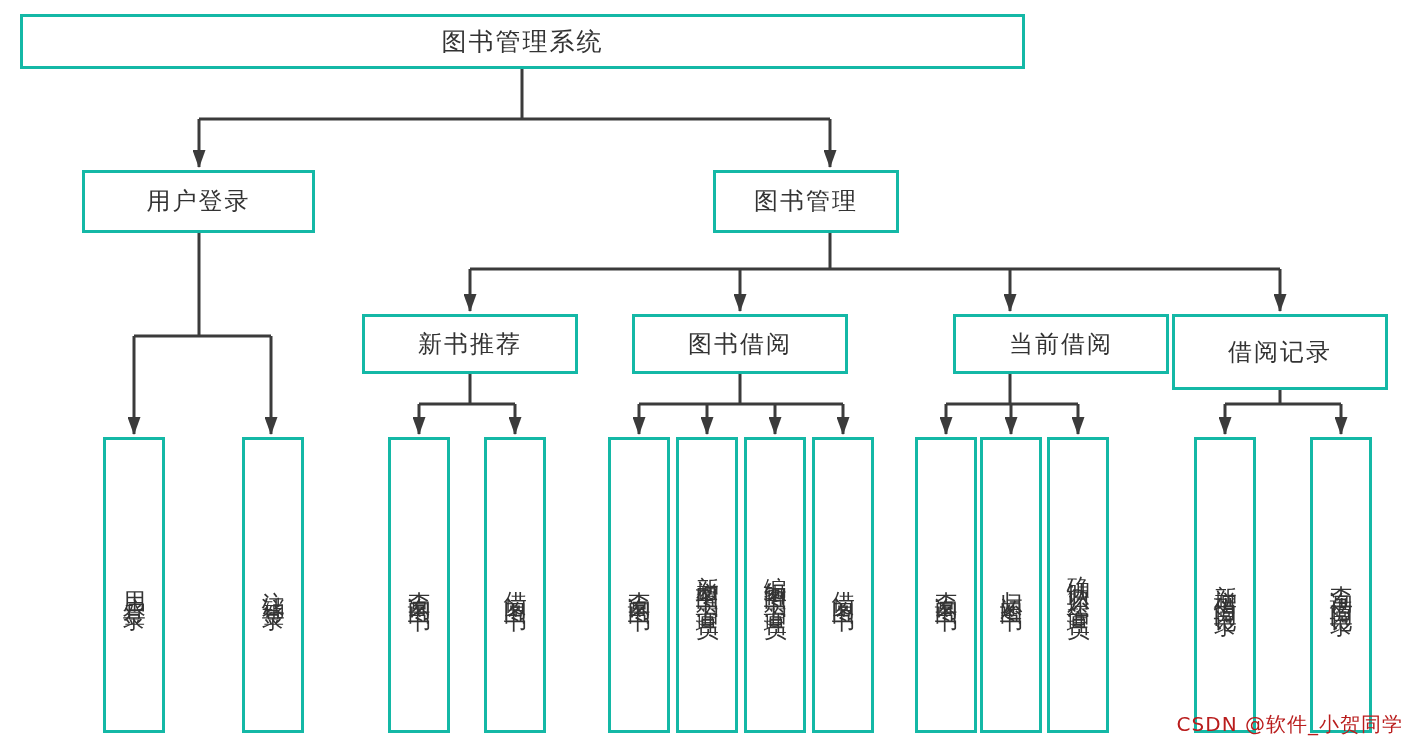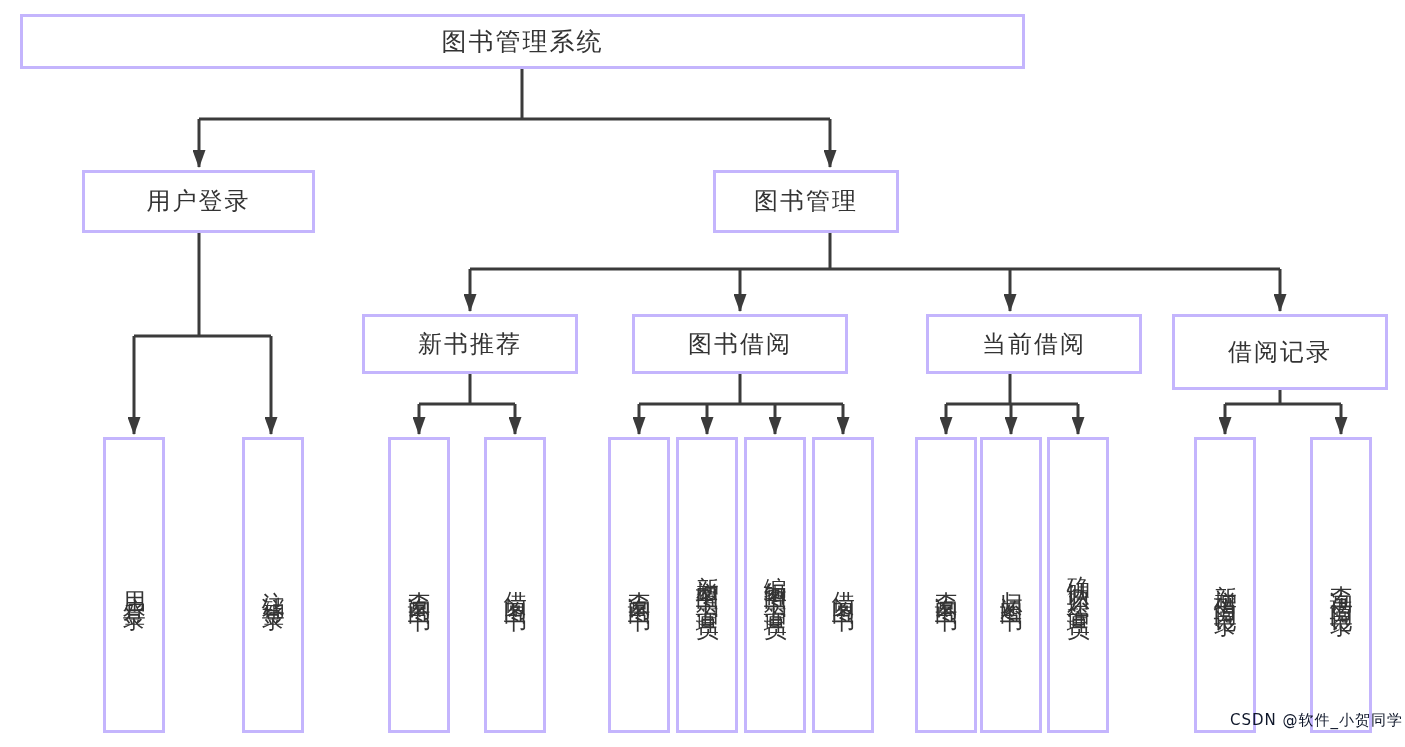--- a/index.html
+++ b/index.html
@@ -12,44 +12,44 @@
     overflow: hidden;
   }
   #connectors {
     position: absolute;
     left: 0; top: 0;
     pointer-events: none;
   }
   .node {
     position: absolute;
     box-sizing: border-box;
-    border: 3px solid #c4b5fd;
+    border: 3px solid #14b8a6;
     background: #ffffff;
     color: #333333;
     display: flex;
     align-items: center;
     justify-content: center;
     text-align: center;
     line-height: 1.2;
   }
   .root-node  { font-size: 25px; letter-spacing: 2px; }
   .h-node    { font-size: 24px; letter-spacing: 2px; }
   .v-node {
     writing-mode: vertical-rl;
     font-size: 23px;
     letter-spacing: 6px;
     padding: 6px 0;
   }
   .watermark {
     position: absolute;
     right: 2px;
     top: 711px;
-    font-size: 15px;
+    font-size: 20px;
     letter-spacing: 1px;
-    color: #0f172a;
+    color: #b91c1c;
     white-space: nowrap;
     z-index: 5;
   }
 </style>
 </head>
 <body>
 
 <div id="stage">
 
   <svg id="connectors" width="1405" height="747" viewBox="0 0 1405 747">
@@ -95,21 +95,21 @@
     </g>
   </svg>
 
   <div class="node root-node" style="left:20px; top:14px; width:1005px; height:55px;">图书管理系统</div>
 
   <div class="node h-node" style="left:82px; top:170px; width:233px; height:63px;">用户登录</div>
   <div class="node h-node" style="left:713px; top:170px; width:186px; height:63px;">图书管理</div>
 
   <div class="node h-node" style="left:632px; top:314px; width:216px; height:60px;">图书借阅</div>
   <div class="node h-node" style="left:362px; top:314px; width:216px; height:60px;">新书推荐</div>
-  <div class="node h-node" style="left:926px; top:314px; width:216px; height:60px;">当前借阅</div>
+  <div class="node h-node" style="left:953px; top:314px; width:216px; height:60px;">当前借阅</div>
   <div class="node h-node" style="left:1172px; top:314px; width:216px; height:76px;">借阅记录</div>
 
   <div class="node v-node" style="left:103px; top:437px; width:62px; height:296px;">用户登录</div>
   <div class="node v-node" style="left:242px; top:437px; width:62px; height:296px;">注销登录</div>
 
   <div class="node v-node" style="left:388px; top:437px; width:62px; height:296px;">查询图书</div>
   <div class="node v-node" style="left:484px; top:437px; width:62px; height:296px;">借阅图书</div>
 
   <div class="node v-node" style="left:608px; top:437px; width:62px; height:296px;">查询图书</div>
   <div class="node v-node" style="left:676px; top:437px; width:62px; height:296px;">新增图书（管理员）</div>

